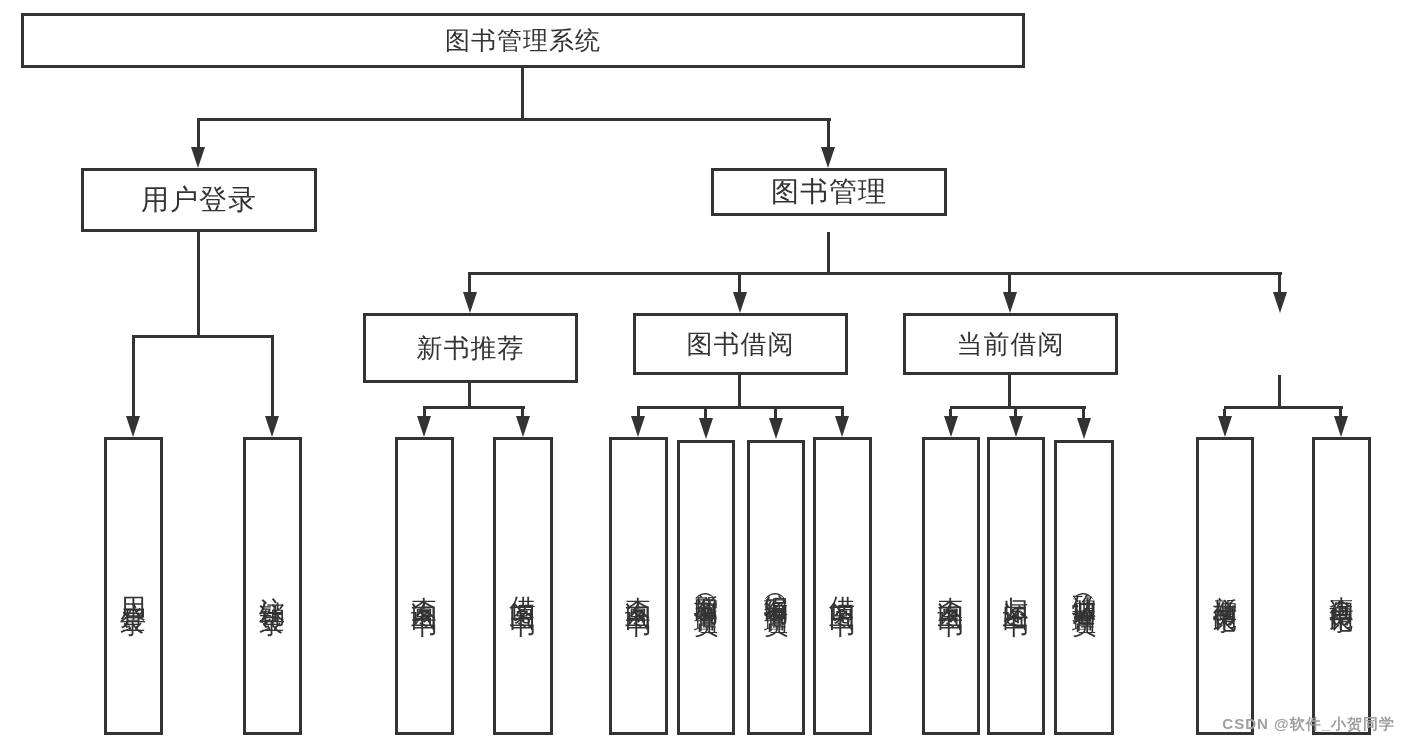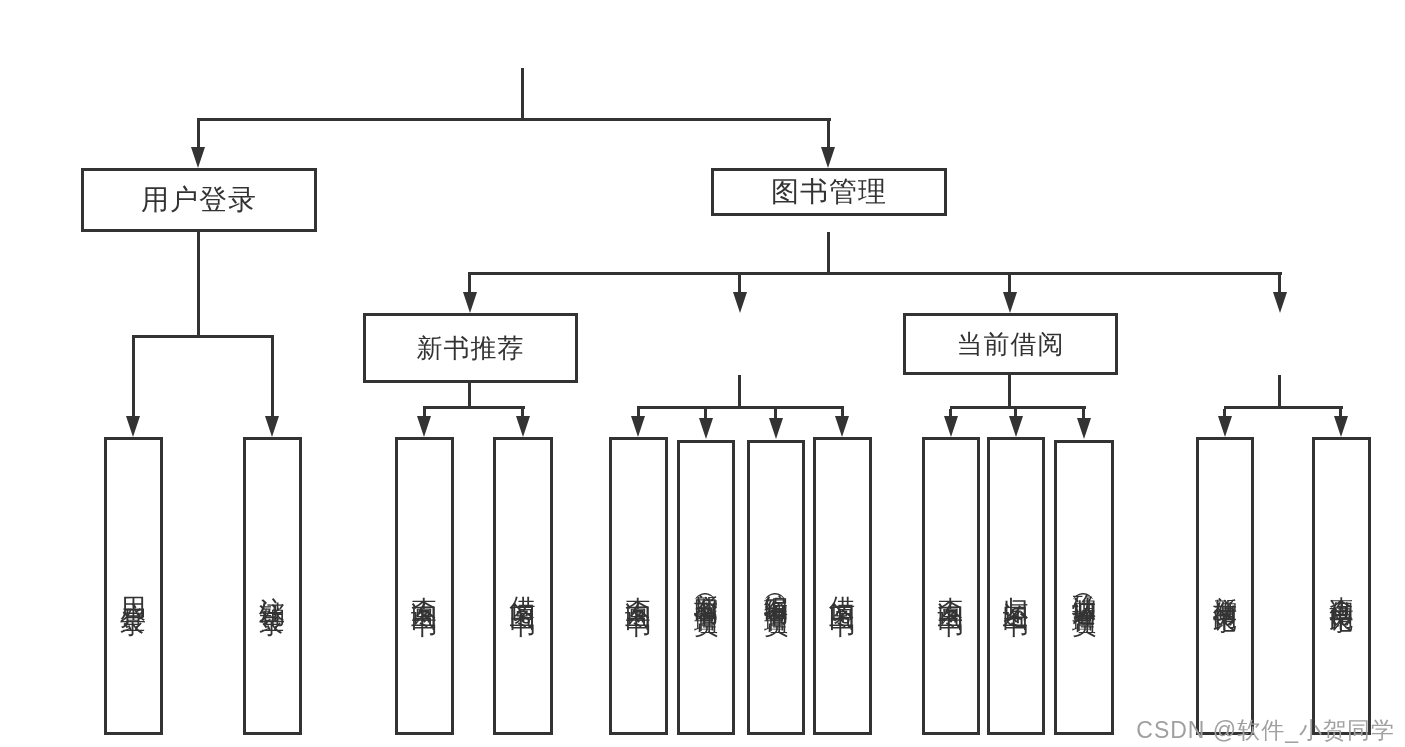--- a/index.html
+++ b/index.html
@@ -28,22 +28,22 @@
   .vtext.long{font-size:24px;letter-spacing:3px;}
   .hline,.vline{position:absolute;background:var(--line);}
   .hline{height:3px;}
   .vline{width:3px;}
   .ah{
     position:absolute;width:0;height:0;
     border-left:7px solid transparent;border-right:7px solid transparent;
     border-top:21px solid var(--line);
   }
   #watermark{
-    position:absolute;right:10px;top:715px;font-size:23px;
-    color:var(--wm);white-space:nowrap;z-index:5;letter-spacing:1px;
+    position:absolute;right:10px;top:715px;font-size:15px;
+    color:var(--wm);white-space:nowrap;z-index:5;letter-spacing:1px;font-weight:bold;
   }
 </style>
 </head>
 <body>
 
 <div id="canvas">
 
   <div class="vline" style="left:521px;top:68px;height:53px;"></div>
   <div class="hline" style="left:197px;top:118px;width:634px;"></div>
   <div class="vline" style="left:197px;top:121px;height:30px;"></div>
@@ -96,30 +96,36 @@
   <div class="vline" style="left:1082px;top:409px;height:10px;"></div>
   <div class="ah" style="left:1077px;top:418px;"></div>
 
   <div class="vline" style="left:1278px;top:375px;height:34px;"></div>
   <div class="hline" style="left:1224px;top:406px;width:119px;"></div>
   <div class="vline" style="left:1223px;top:409px;height:10px;"></div>
   <div class="ah" style="left:1218px;top:416px;"></div>
   <div class="vline" style="left:1339px;top:409px;height:10px;"></div>
   <div class="ah" style="left:1334px;top:416px;"></div>
 
+  <div class="box" style="left:21px;top:13px;width:1004px;height:55px;">
+    <span class="hlabel root-label">图书管理系统</span>
+  </div>
 
   <div class="box" style="left:81px;top:168px;width:236px;height:64px;">
     <span class="hlabel l2-label">用户登录</span>
   </div>
   <div class="box" style="left:711px;top:168px;width:236px;height:48px;">
     <span class="hlabel l2-label">图书管理</span>
   </div>
 
   <div class="box" style="left:363px;top:313px;width:215px;height:70px;">
     <span class="hlabel">新书推荐</span>
+  </div>
+  <div class="box" style="left:633px;top:313px;width:215px;height:62px;">
+    <span class="hlabel">图书借阅</span>
   </div>
   <div class="box" style="left:903px;top:313px;width:215px;height:62px;">
     <span class="hlabel">当前借阅</span>
   </div>
 
   <div class="box" style="left:104px;top:437px;width:59px;height:298px;">
     <span class="vtext">用户登录</span>
   </div>
   <div class="box" style="left:243px;top:437px;width:59px;height:298px;">
     <span class="vtext">注销登录</span>

